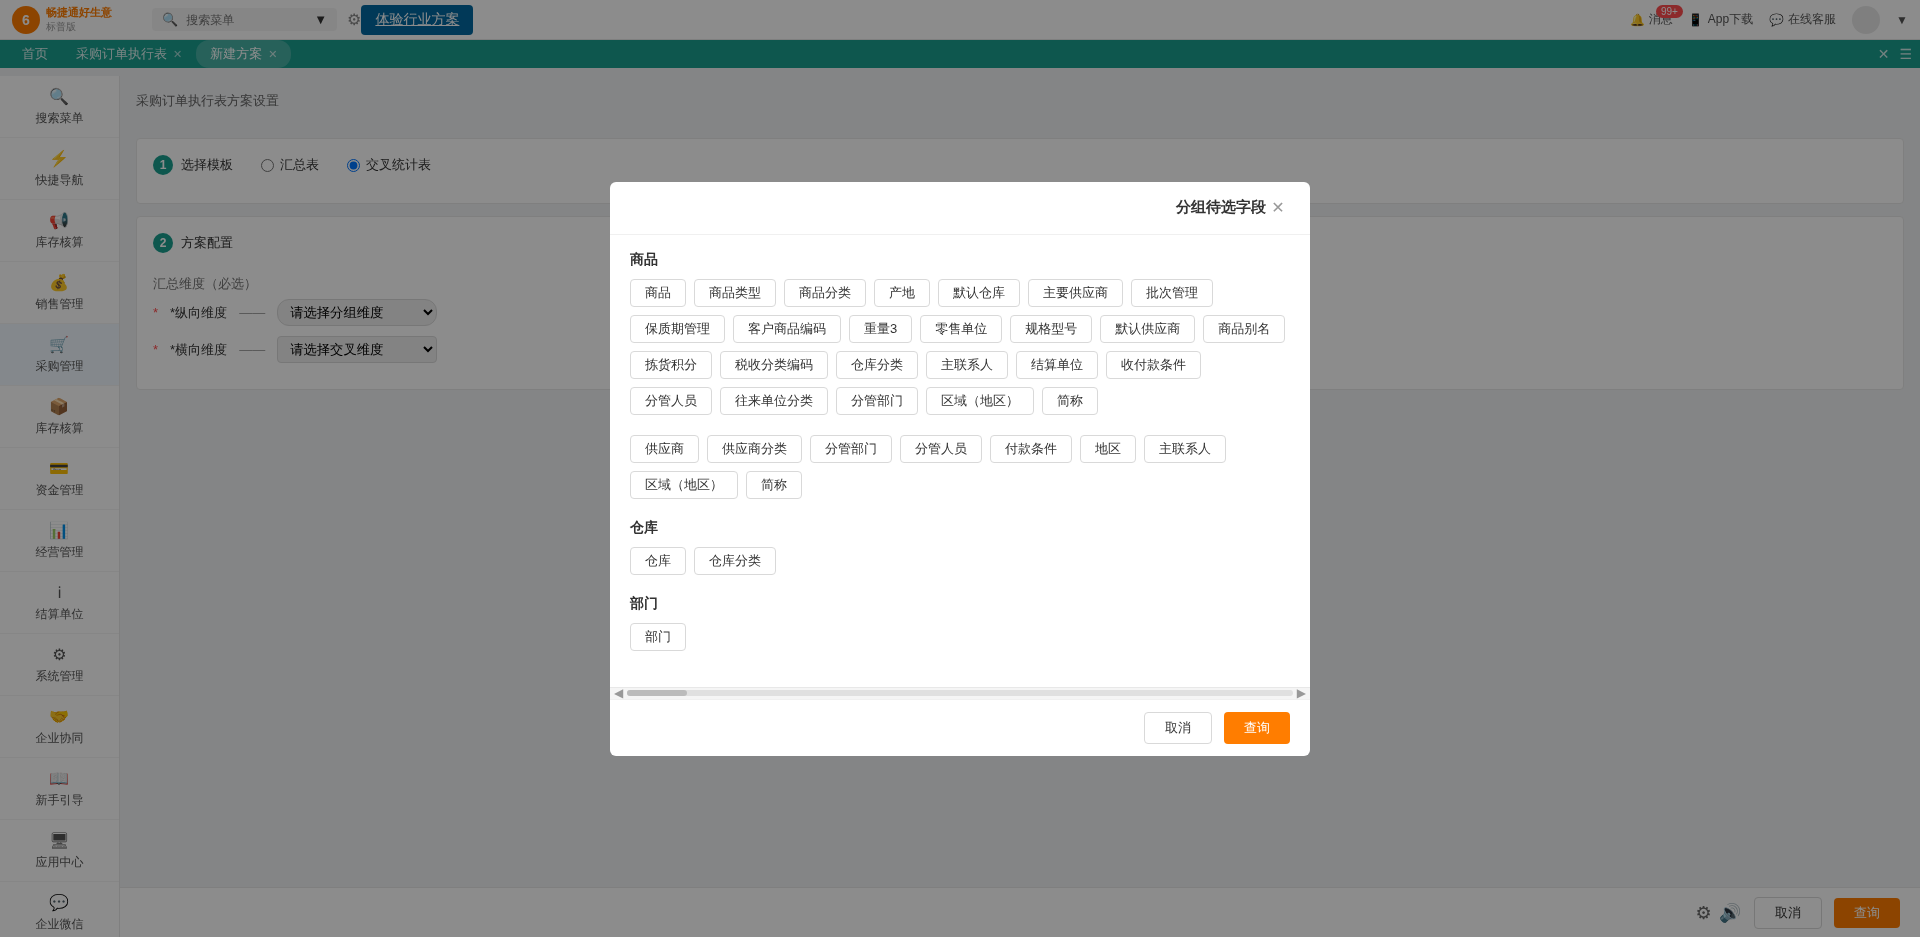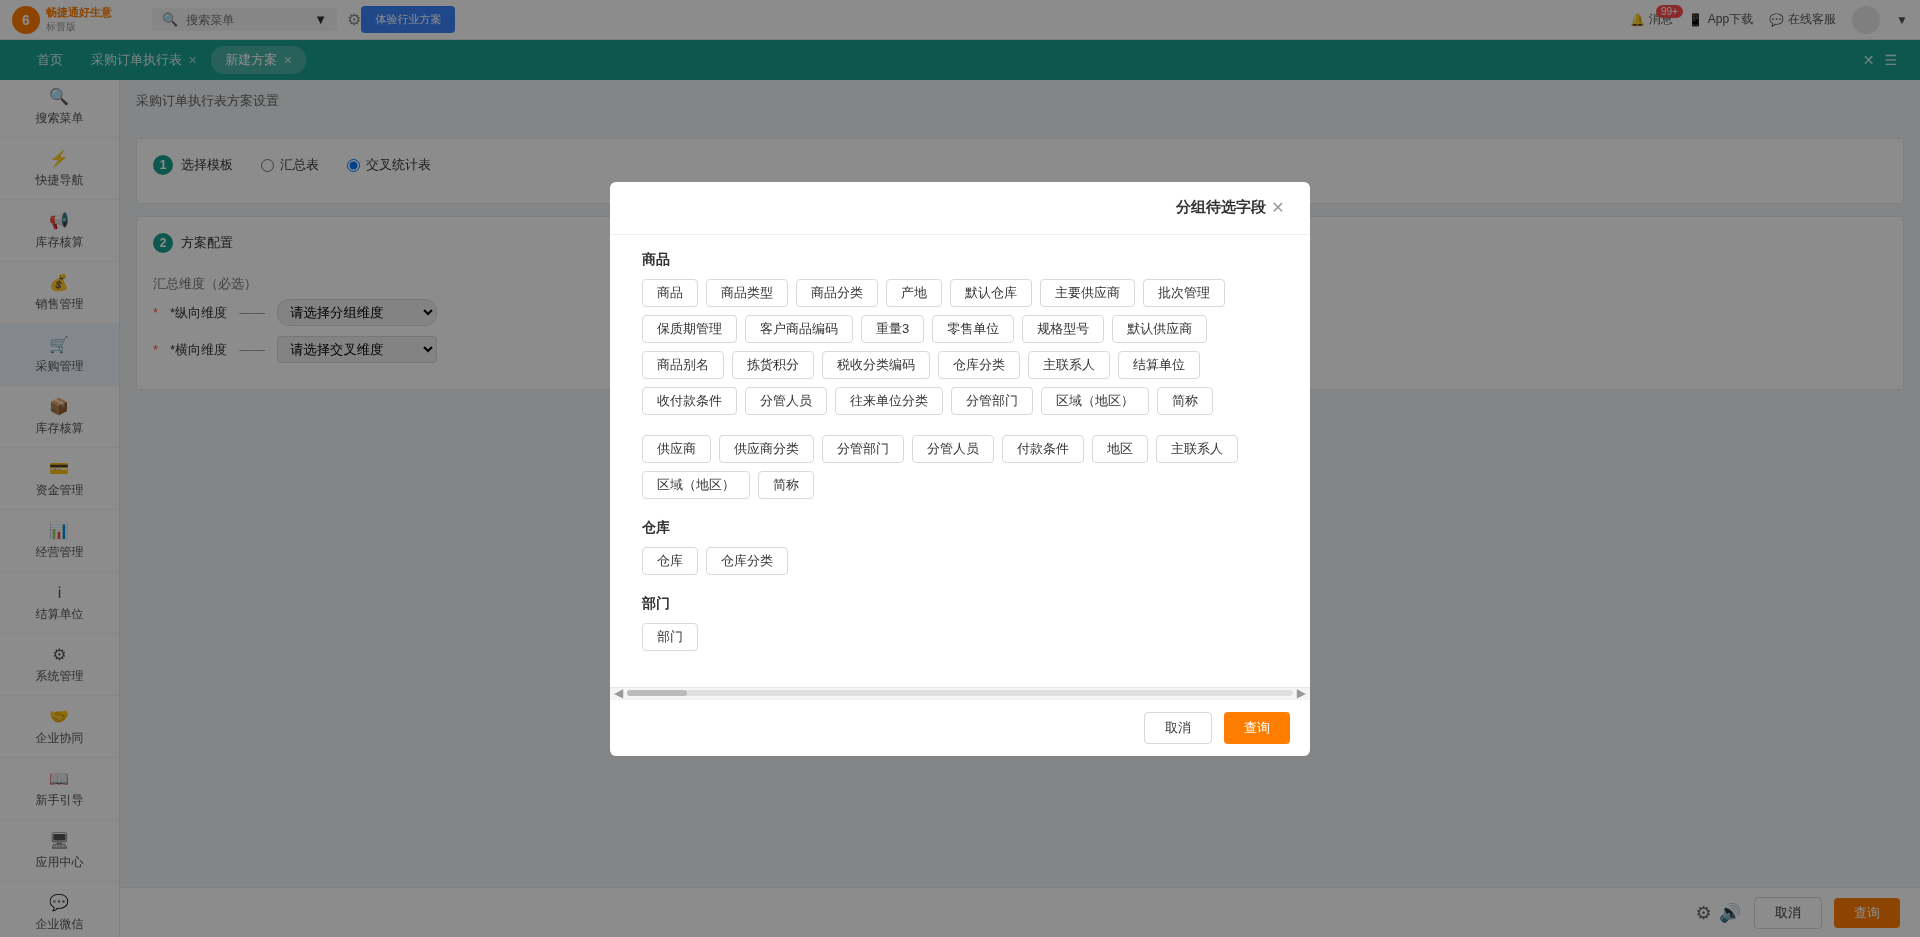--- a/index.html
+++ b/index.html
@@ -52,27 +52,28 @@
       width: 120px;
       color: #999;
     }
     .top-actions {
       margin-left: auto;
       display: flex;
       align-items: center;
       gap: 16px;
     }
     .btn-trial {
-      background: #3b82f6;
+      background: #0369a1;
       color: #fff;
       border: none;
       border-radius: 4px;
       padding: 6px 14px;
       cursor: pointer;
-      font-size: 11px;
+      font-size: 14px;
+      text-decoration: underline;
     }
     .top-icon-item {
       display: flex;
       align-items: center;
       gap: 4px;
       font-size: 12px;
       color: #555;
       cursor: pointer;
       position: relative;
     }
@@ -82,25 +83,25 @@
       border-radius: 10px;
       font-size: 10px;
       padding: 1px 5px;
       position: absolute;
       top: -6px;
       right: -10px;
     }
 
     
     .tab-bar {
-      height: 40px;
+      height: 28px;
       background: #1a9e8f;
       display: flex;
       align-items: center;
-      padding: 0 23px;
+      padding: 0 8px;
       position: fixed;
       top: 40px; left: 0; right: 0;
       z-index: 99;
     }
     .tab-item {
       display: flex;
       align-items: center;
       padding: 0 14px;
       height: 28px;
       border-radius: 4px;
@@ -191,21 +192,21 @@
       color: #999;
       width: 24px;
       height: 24px;
       display: flex;
       align-items: center;
       justify-content: center;
     }
     .modal-body {
       flex: 1;
       overflow-y: auto;
-      padding: 16px 32px;
+      padding: 16px 20px;
     }
     .modal-footer {
       padding: 12px 20px;
       border-top: 1px solid #f0f0f0;
       display: flex;
       justify-content: flex-end;
       gap: 12px;
     }
     .btn-cancel {
       background: #fff;

